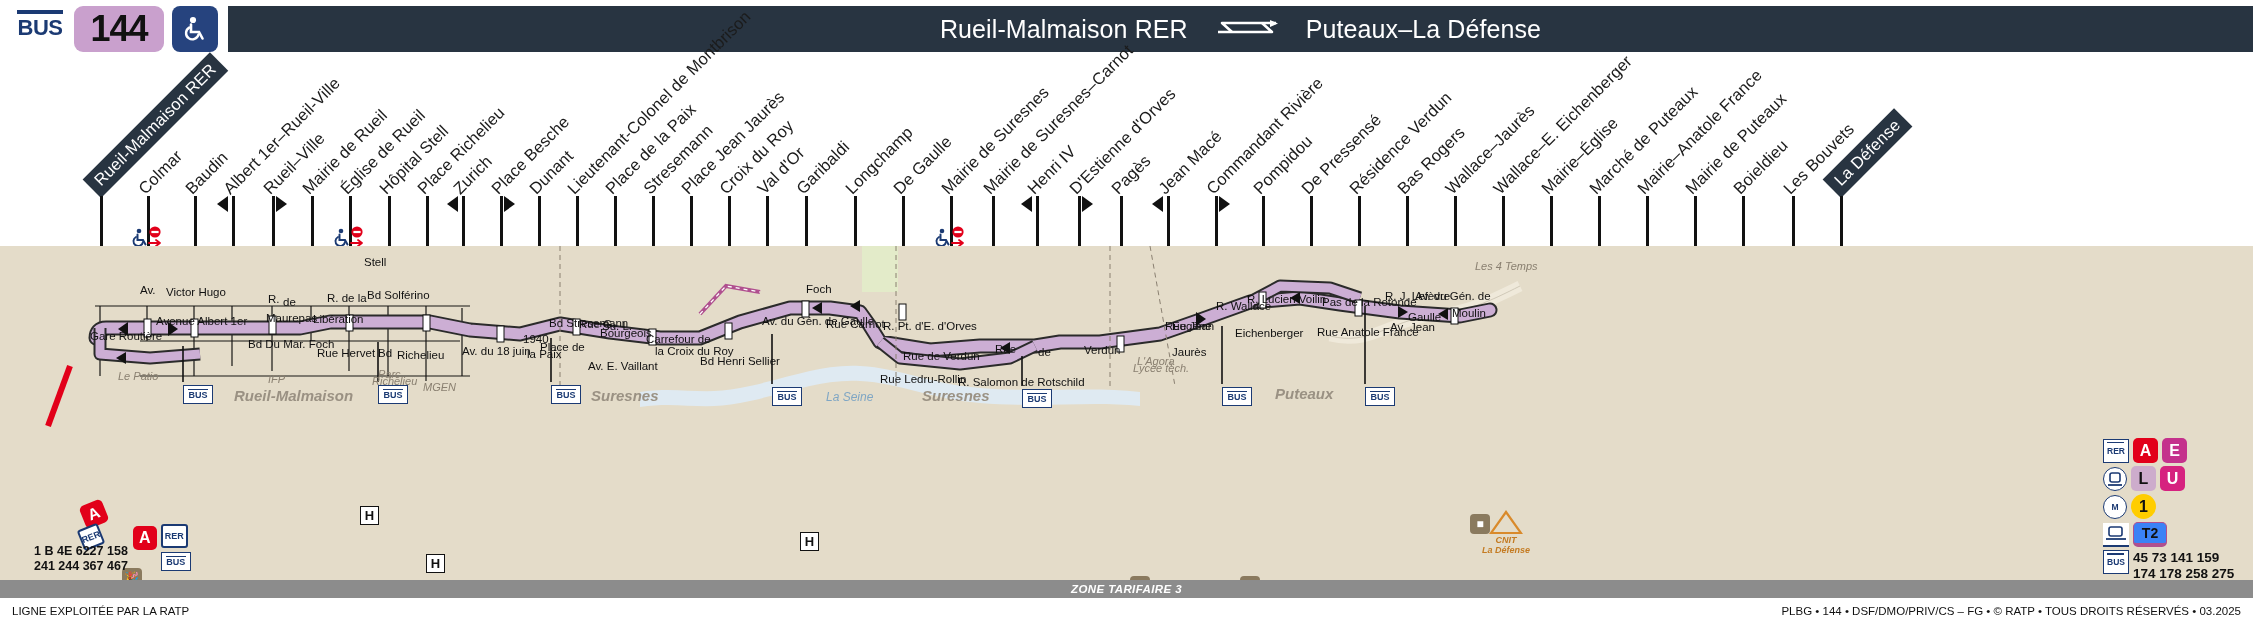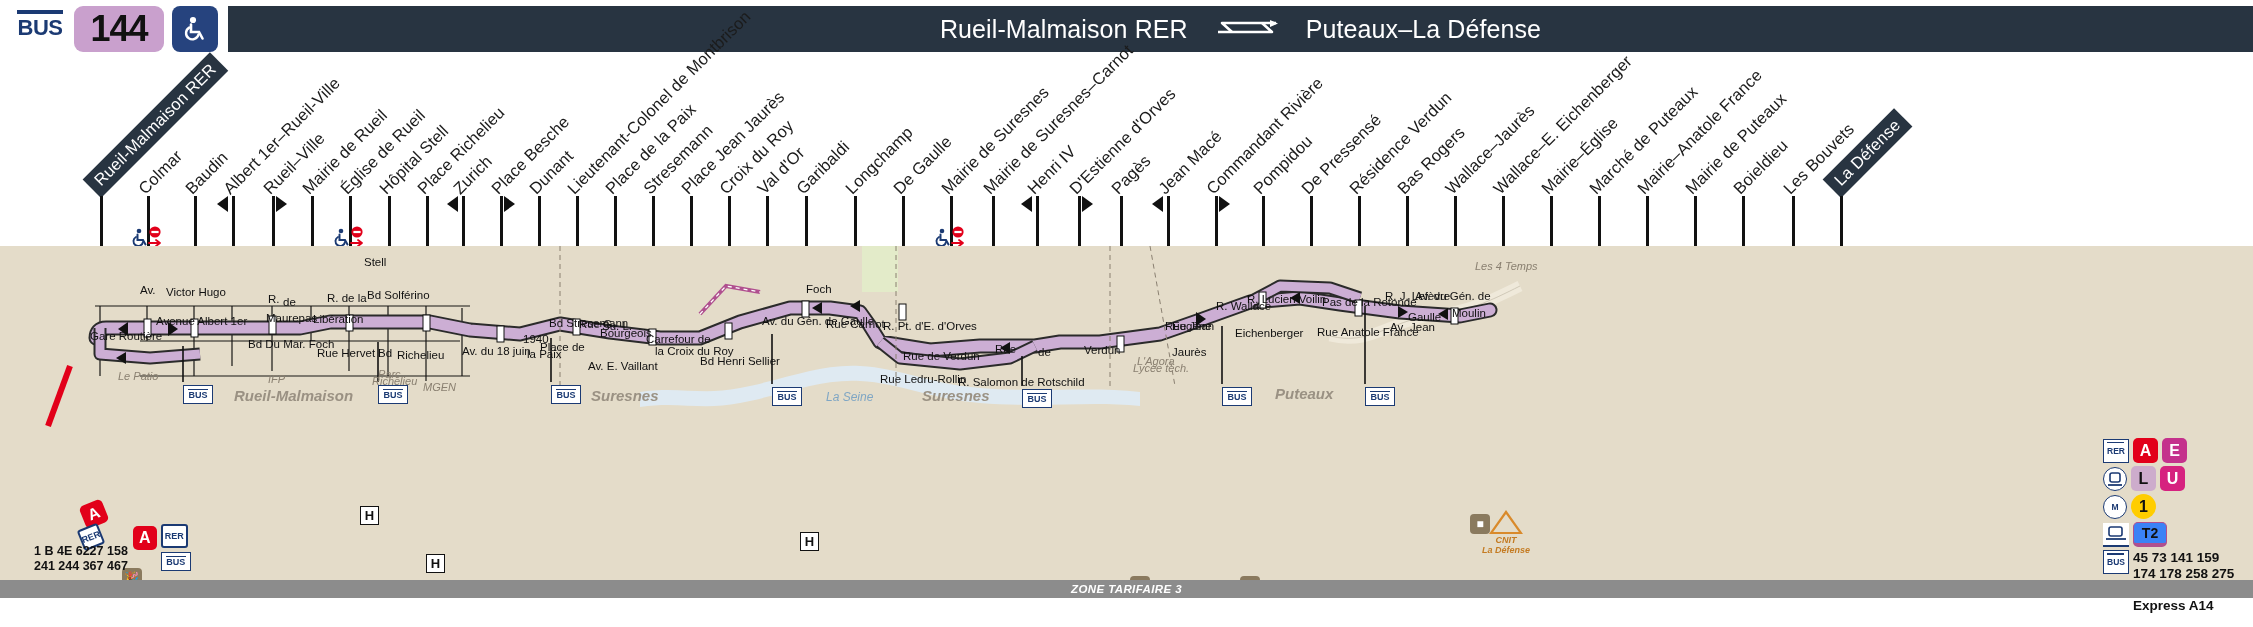--- a/index.html
+++ b/index.html
@@ -749,14 +749,18 @@
           <div>276 278 360</div>
           <div>Express A14</div>
         </div>
       </div>
     </div>
 
   <div id="zone-bar">
     <span>ZONE TARIFAIRE 3</span>
   </div>
 
+  <div id="footer">
+    <div class="left">LIGNE EXPLOITÉE PAR LA RATP</div>
+    <div class="right">PLBG • 144 • DSF/DMO/PRIV/CS – FG • © RATP • TOUS DROITS RÉSERVÉS • 03.2025</div>
+  </div>
 
 </div>
 
 </body></html>

